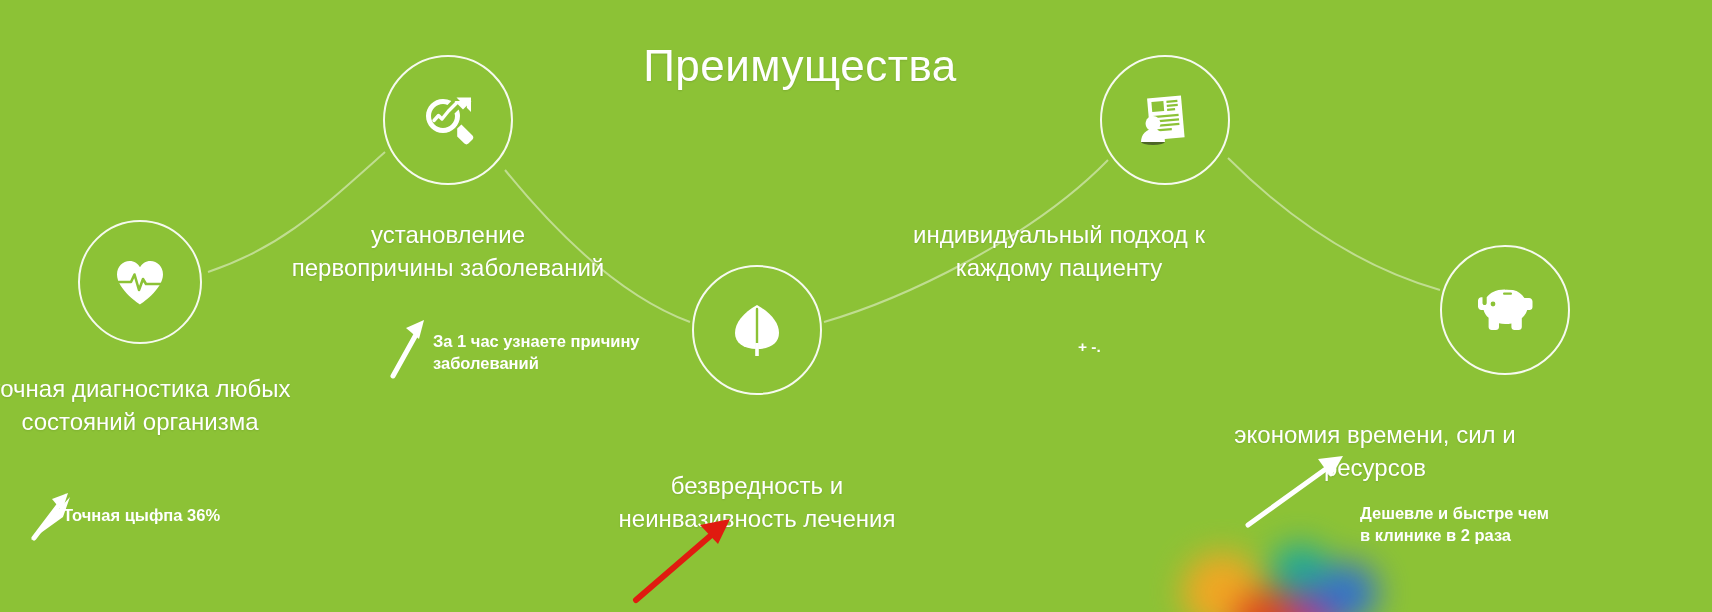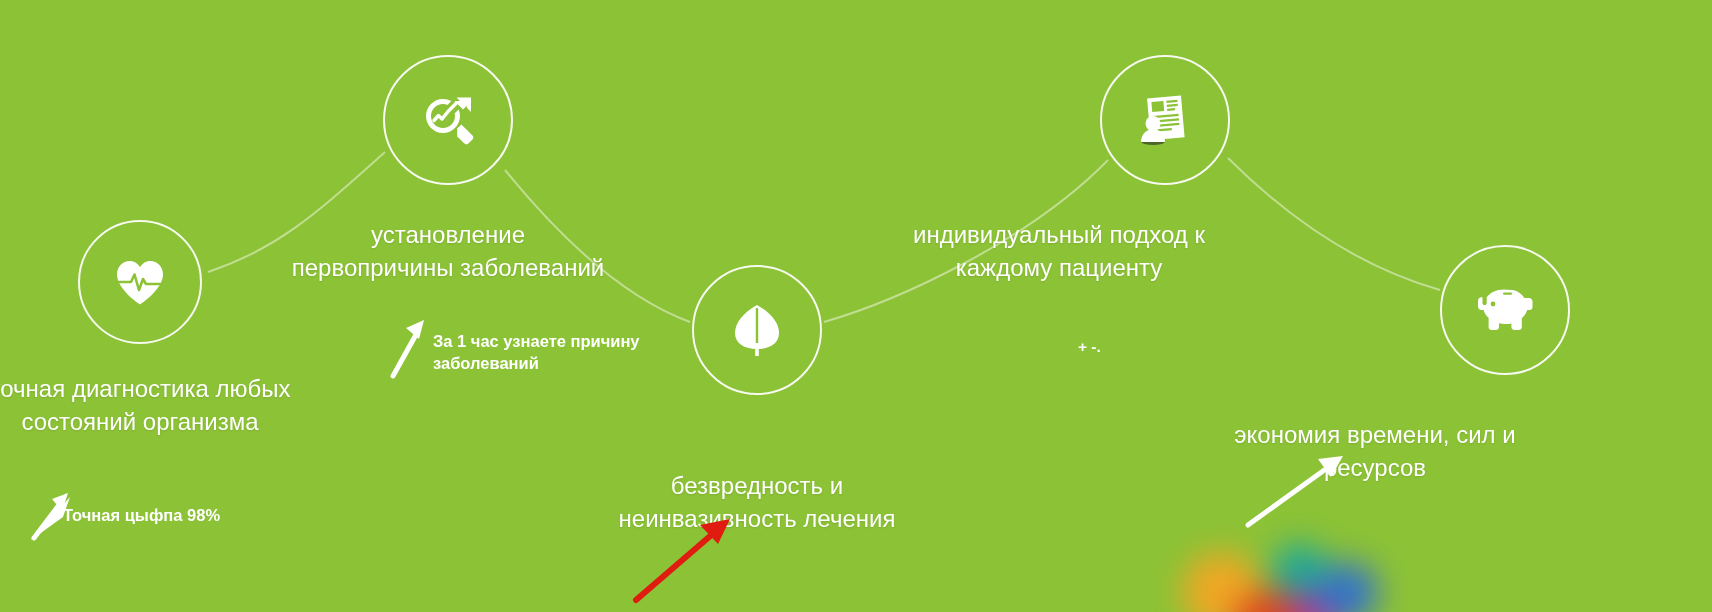--- a/index.html
+++ b/index.html
@@ -105,20 +105,21 @@
 
 <div id="stage">
 
   <svg id="connectors" viewBox="0 0 1712 612" xmlns="http://www.w3.org/2000/svg">
     <path d="M 208 272 C 280 248, 320 210, 385 152" fill="none" stroke="rgba(255,255,255,0.45)" stroke-width="2"></path>
     <path d="M 505 170 C 570 250, 630 300, 690 322" fill="none" stroke="rgba(255,255,255,0.45)" stroke-width="2"></path>
     <path d="M 824 322 C 900 300, 1030 240, 1108 160" fill="none" stroke="rgba(255,255,255,0.45)" stroke-width="2"></path>
     <path d="M 1228 158 C 1300 230, 1370 270, 1440 290" fill="none" stroke="rgba(255,255,255,0.45)" stroke-width="2"></path>
   </svg>
 
+  <div id="page-title">Преимущества</div>
 
   <div class="node-circle" style="left:78px; top:220px; width:124px; height:124px;">
     <span>
       <svg width="52" height="48" viewBox="0 0 52 48" xmlns="http://www.w3.org/2000/svg">
         <path fill="#ffffff" d="M26 46.5 C26 46.5 3 31.5 3 16.5 C3 8.5 8.8 3 15.6 3 C20.3 3 24 5.7 26 9.3
                  C28 5.7 31.7 3 36.4 3 C43.2 3 49 8.5 49 16.5 C49 31.5 26 46.5 26 46.5 Z"></path>
         <path fill="none" stroke="#8cc236" stroke-width="2.6" stroke-linejoin="round" stroke-linecap="round" d="M5 24 H17 L20.5 16.5 L25 32 L29 21 L32 26 H47"></path>
       </svg>
     </span>
   </div>
@@ -218,28 +219,30 @@
       <path stroke="#e01b10" stroke-width="6" stroke-linecap="round" fill="none" d="M636 600 L716 531"></path>
       <path fill="#e01b10" d="M730 519 L700 525 L718 544 Z"></path>
     </g>
 
     <g>
       <path stroke="#ffffff" stroke-width="5" stroke-linecap="round" fill="none" d="M1248 525 L1330 466"></path>
       <path fill="#ffffff" d="M1343 456 L1318 459 L1331 477 Z"></path>
     </g>
   </svg>
 
-  <div class="annotation" style="left:63px; top:504px; width:200px; text-align:left; white-space:pre-line;">Точная цыфпа 98%</div>
+  <div class="annotation" style="left:63px; top:504px; width:200px; text-align:left; white-space:pre-line;">Точная цыфпа 36%</div>
 
   <div class="annotation" style="left:433px; top:330px; width:240px; text-align:left; white-space:pre-line;">За 1 час узнаете причину
 заболеваний</div>
 
 
   <div class="annotation small" style="left:1078px; top:337px; width:80px; text-align:left; white-space:pre-line;">+ -.</div>
 
+  <div class="annotation" style="left:1360px; top:502px; width:250px; text-align:left; white-space:pre-line;">Дешевле и быстре чем
+в клинике в 2 раза</div>
 
   <div id="color-blur">
     <div class="blob" style="left:0px; top:20px; width:80px; height:80px; background:#f5a623;"></div>
     <div class="blob" style="left:52px; top:58px; width:70px; height:64px; background:#e2401c;"></div>
     <div class="blob" style="left:104px; top:40px; width:62px; height:70px; background:#b5309c;"></div>
     <div class="blob" style="left:90px; top:12px; width:56px; height:52px; background:#17a5a0;"></div>
     <div class="blob" style="left:136px; top:30px; width:60px; height:62px; background:#2f6fd0;"></div>
   </div>
 
 </div>

